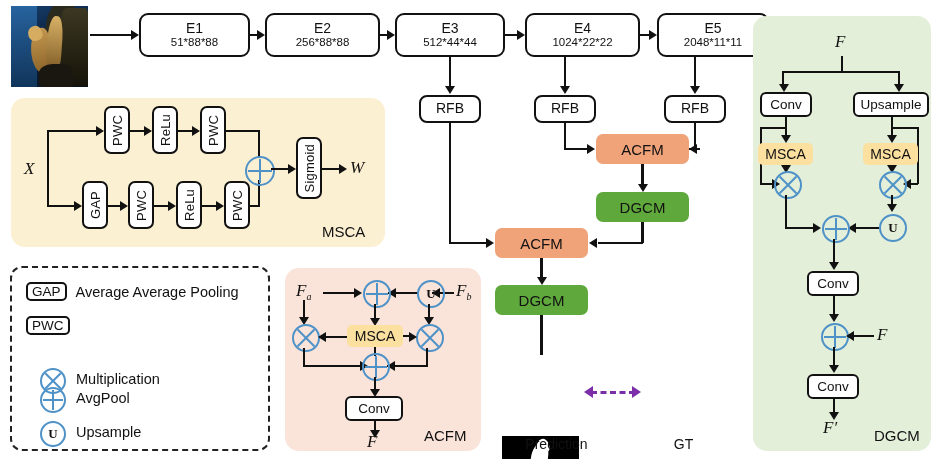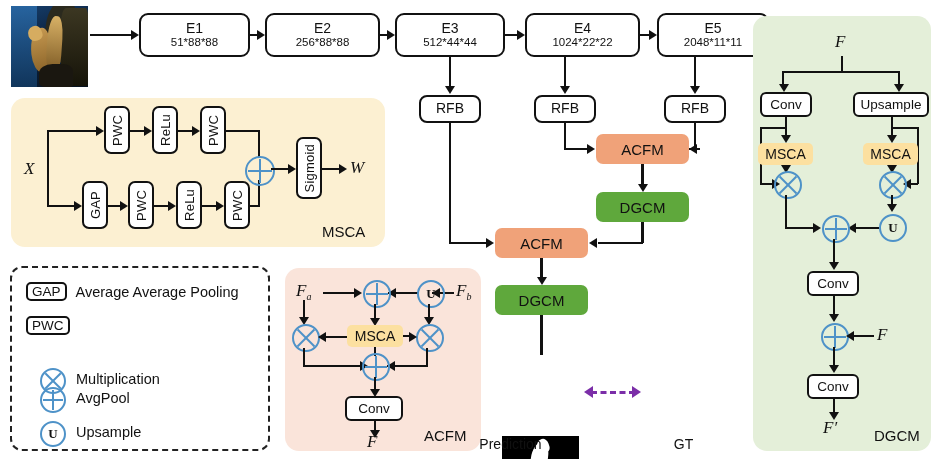--- a/index.html
+++ b/index.html
@@ -404,21 +404,21 @@
 <div class="abs math" style="left:367px;top:432px;">F</div>
 
 <div class="abs maskimg" style="left:502px;top:355px;width:77px;height:77px;">
   <div class="abs" style="left:29px;top:6px;width:17px;height:30px;background:#fff;
        border-radius:60% 42% 20% 38%;transform:rotate(6deg);"></div>
 
   <div class="abs" style="left:35px;top:3px;width:12px;height:14px;background:#fff;
        border-radius:55% 45% 35% 50%;transform:rotate(-18deg);"></div>
 
 </div>
-<div class="cap" style="left:472px;top:436px;width:77px;">Prediction</div>
+<div class="cap" style="left:518px;top:436px;width:77px;">Prediction</div>
 
 <div class="cap" style="left:645px;top:436px;width:77px;">GT</div>
 
 <div class="abs" style="left:591px;top:391px;width:44px;height:4px;border-top:3px dashed #7B2EA8;"></div>
 <div class="dah" style="left:584px;top:386px;border-right:9px solid #7B2EA8;"></div>
 <div class="dah" style="left:632px;top:386px;border-left:9px solid #7B2EA8;"></div>
 
 <div class="abs panel panel-dgcm" style="left:753px;top:16px;width:178px;height:435px;"></div>
 <div class="panel-title" style="left:874px;top:427px;">DGCM</div>
 

